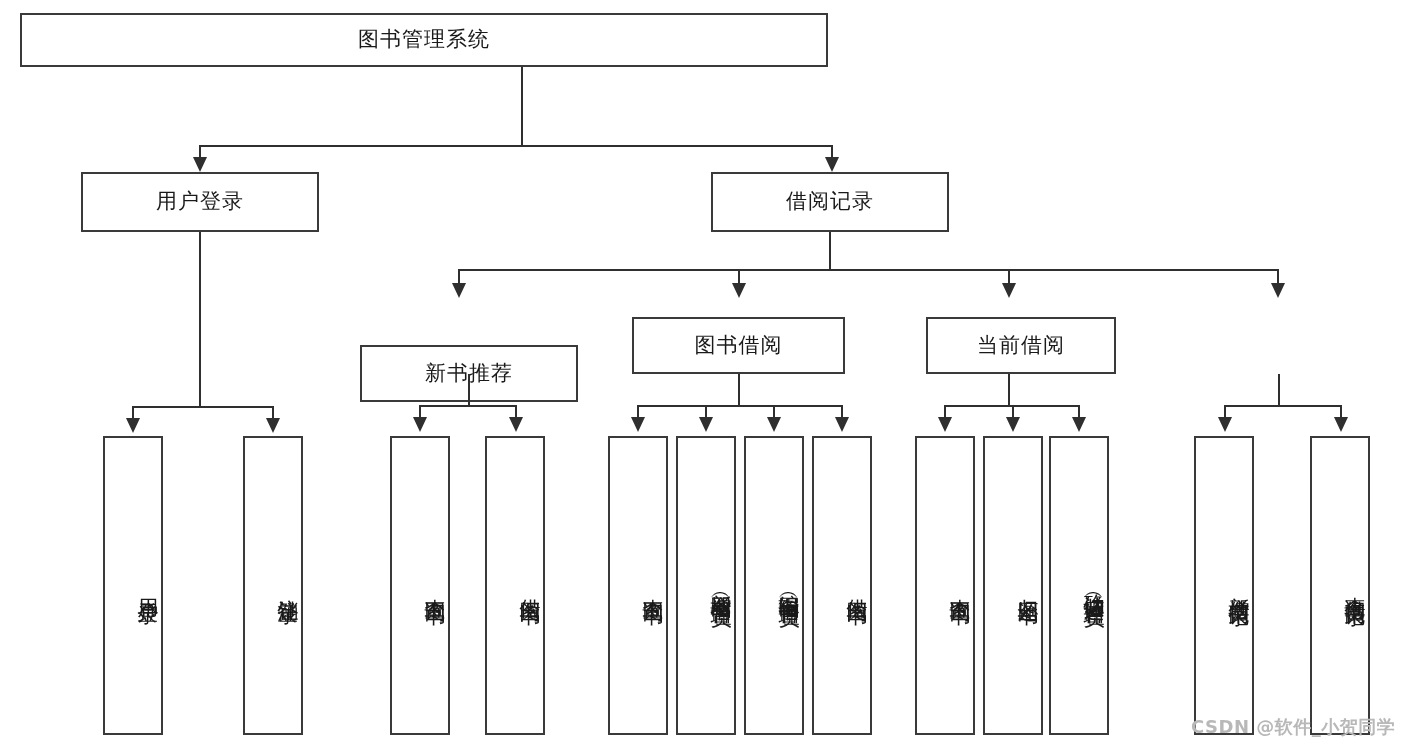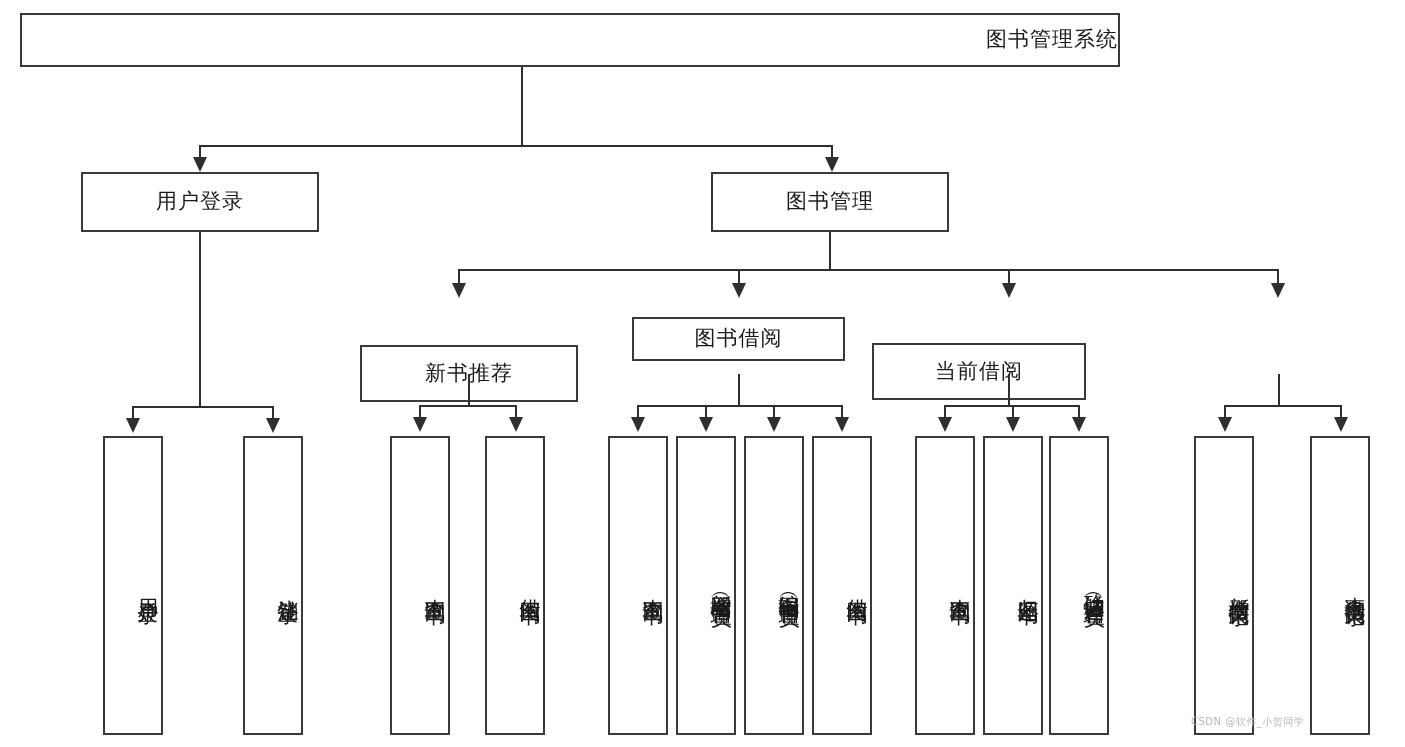--- a/index.html
+++ b/index.html
@@ -62,49 +62,50 @@
     position: absolute;
     width: 0;
     height: 0;
     border-left: 7px solid transparent;
     border-right: 7px solid transparent;
     border-top: 15px solid #2f2f2f;
   }
   
   #watermark {
     position: absolute;
-    font-size: 10px;
+    font-size: 18px;
     color: #b8b8b8;
     white-space: nowrap;
     letter-spacing: 0.5px;
+    font-weight: bold;
   }
 </style>
 </head>
 <body>
 
 <div id="canvas">
 
-  <div class="node horiz" style="left:20px; top:13px; width:1100px; height:54px;justify-content:flex-end;">
+  <div class="node horiz" style="left:20px; top:13px; width:808px; height:54px;">
     <span>图书管理系统</span>
   </div>
 
   <div class="edge vline" style="left:521px; top:67px; width:2px; height:78px;"></div>
 
   <div class="edge hline" style="left:199px; top:145px; width:634px; height:2px;"></div>
 
   <div class="edge vline" style="left:199px; top:145px; width:2px; height:16px;"></div>
   <div class="arrow" style="left:193px; top:157px;"></div>
   <div class="edge vline" style="left:831px; top:145px; width:2px; height:16px;"></div>
   <div class="arrow" style="left:825px; top:157px;"></div>
 
   <div class="node horiz" style="left:81px; top:172px; width:238px; height:60px;">
     <span>用户登录</span>
   </div>
   <div class="node horiz" style="left:711px; top:172px; width:238px; height:60px;">
-    <span>图书管理</span>
+    <span>借阅记录</span>
   </div>
 
   <div class="edge vline" style="left:199px; top:232px; width:2px; height:176px;"></div>
   <div class="edge hline" style="left:132px; top:406px; width:142px; height:2px;"></div>
   <div class="edge vline" style="left:132px; top:406px; width:2px; height:16px;"></div>
   <div class="arrow" style="left:126px; top:418px;"></div>
   <div class="edge vline" style="left:272px; top:406px; width:2px; height:16px;"></div>
   <div class="arrow" style="left:266px; top:418px;"></div>
 
   <div class="edge vline" style="left:829px; top:232px; width:2px; height:38px;"></div>
@@ -114,24 +115,24 @@
   <div class="edge vline" style="left:738px; top:269px; width:2px; height:18px;"></div>
   <div class="arrow" style="left:732px; top:283px;"></div>
   <div class="edge vline" style="left:1008px; top:269px; width:2px; height:18px;"></div>
   <div class="arrow" style="left:1002px; top:283px;"></div>
   <div class="edge vline" style="left:1277px; top:269px; width:2px; height:18px;"></div>
   <div class="arrow" style="left:1271px; top:283px;"></div>
 
   <div class="node horiz" style="left:360px; top:317px; width:218px; height:57px;margin-top:28px;">
     <span>新书推荐</span>
   </div>
-  <div class="node horiz" style="left:632px; top:317px; width:213px; height:44px;">
+  <div class="node horiz" style="left:632px; top:317px; width:213px; height:57px;">
     <span>图书借阅</span>
   </div>
-  <div class="node horiz" style="left:872px; top:317px; width:214px; height:57px;margin-top:26px;">
+  <div class="node horiz" style="left:926px; top:317px; width:190px; height:57px;">
     <span>当前借阅</span>
   </div>
 
   <div class="edge vline" style="left:468px; top:374px; width:2px; height:32px;"></div>
   <div class="edge hline" style="left:419px; top:405px; width:98px; height:2px;"></div>
   <div class="edge vline" style="left:419px; top:405px; width:2px; height:16px;"></div>
   <div class="arrow" style="left:413px; top:417px;"></div>
   <div class="edge vline" style="left:515px; top:405px; width:2px; height:16px;"></div>
   <div class="arrow" style="left:509px; top:417px;"></div>
 

